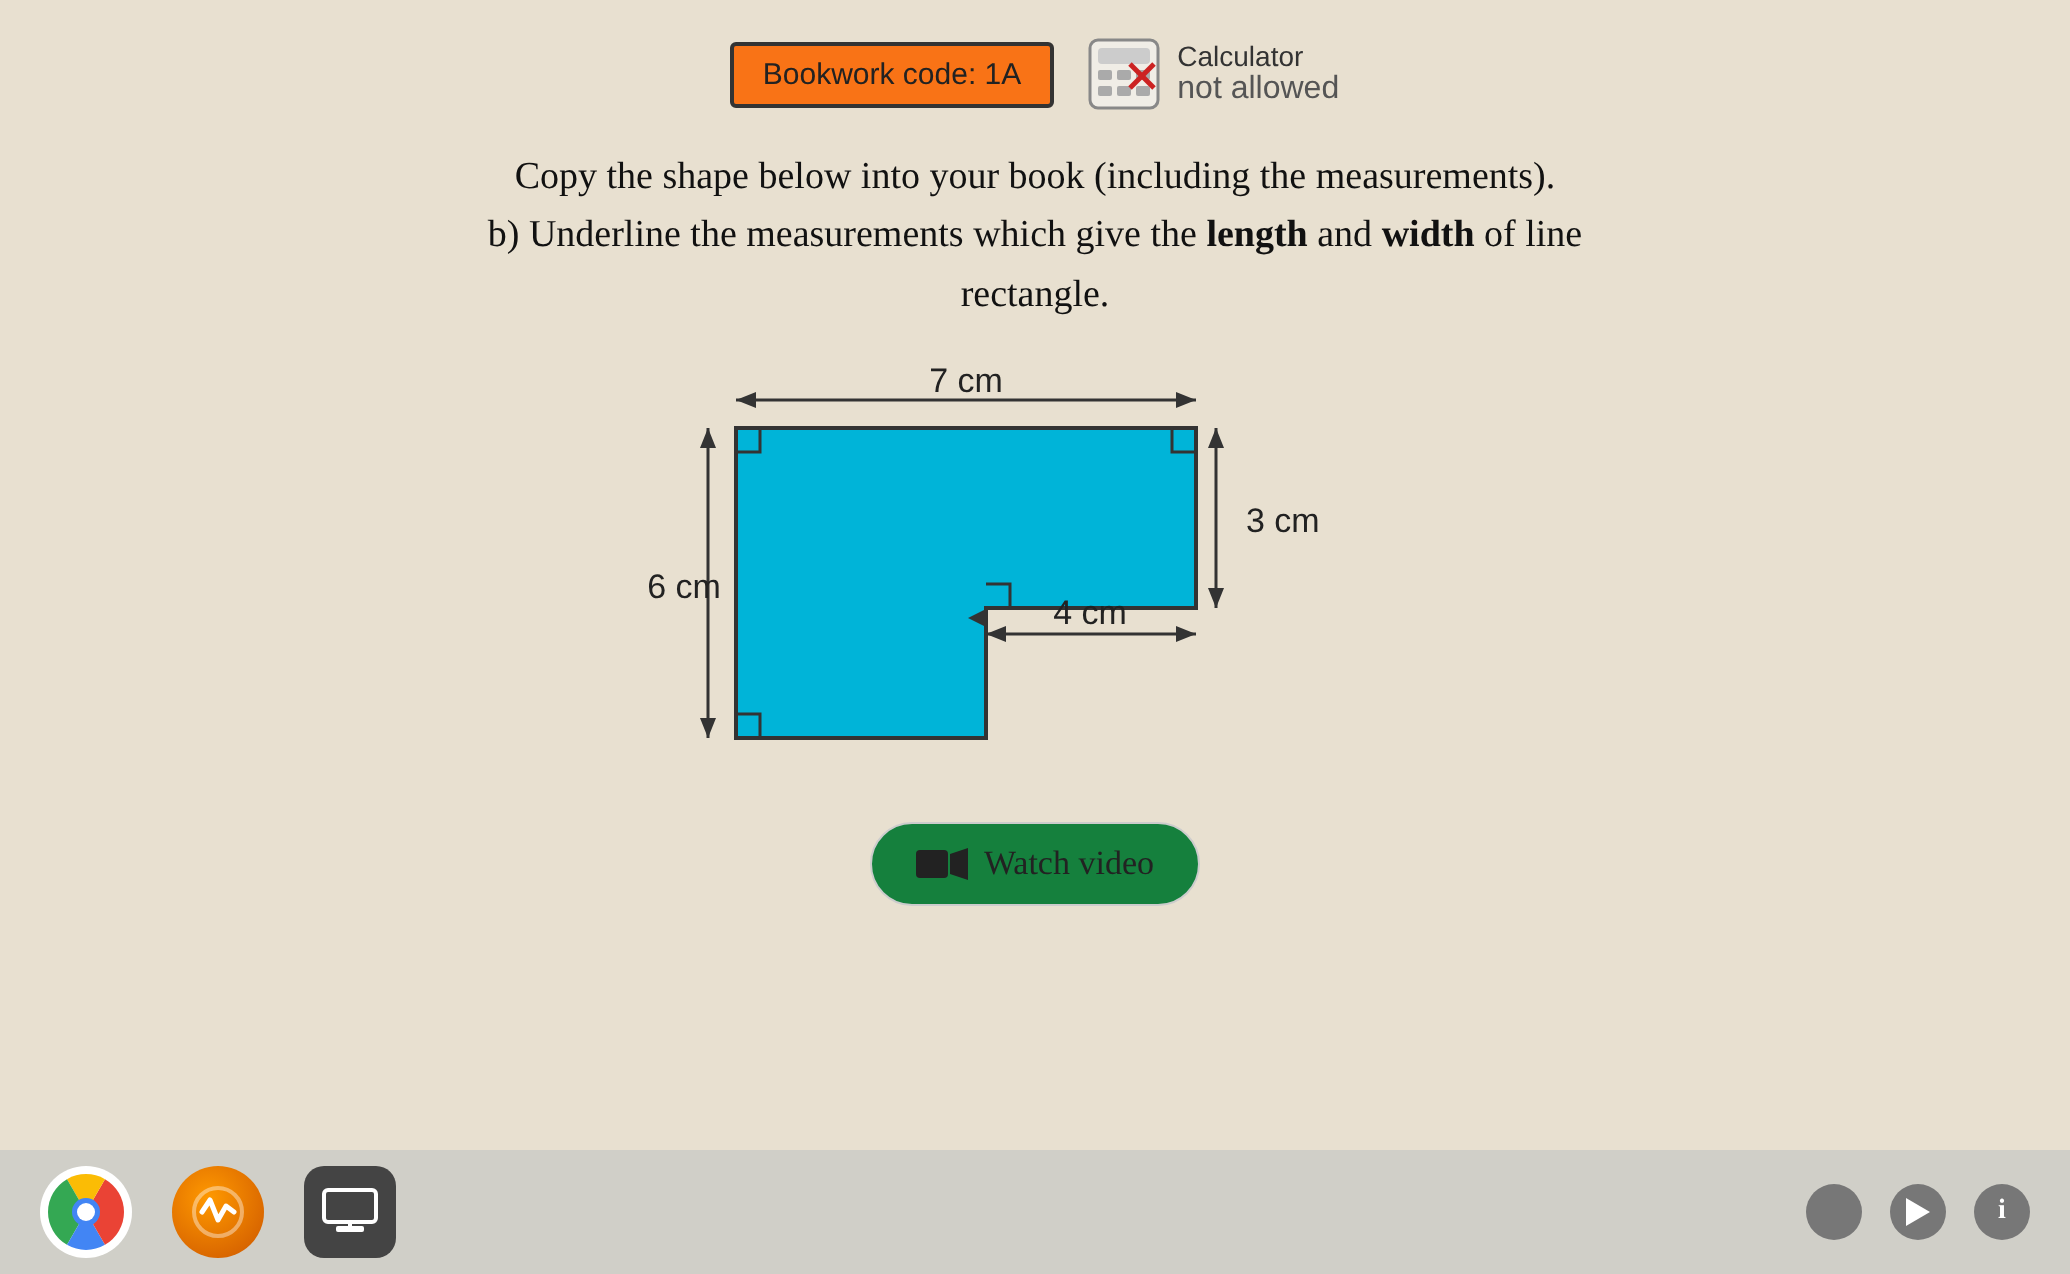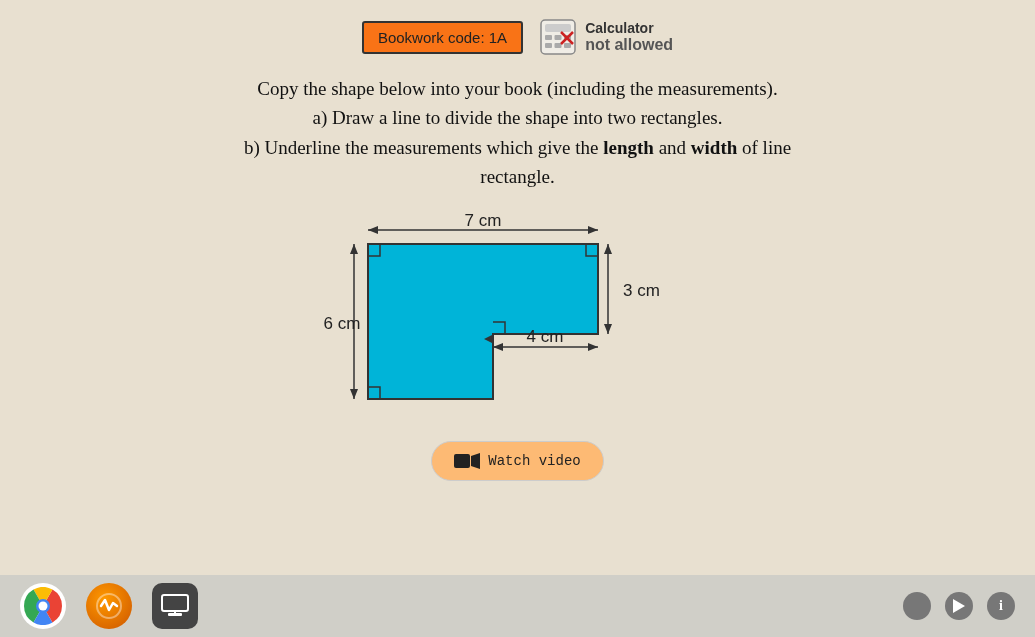--- a/index.html
+++ b/index.html
@@ -29,21 +29,20 @@
       background: #f97316;
       border-radius: 3px;
     }
 
     .calculator-box {
       display: flex;
       align-items: center;
       gap: 8px;
       font-size: 13px;
       color: #333;
-      font-weight: bold;
     }
 
     .question-text {
       text-align: center;
       padding: 8px 40px 0 40px;
       font-size: 19px;
       line-height: 1.55;
       color: #111;
     }
 
@@ -56,26 +55,26 @@
       justify-content: center;
       align-items: flex-start;
       margin-top: 22px;
       position: relative;
     }
 
     .watch-video-btn {
       display: flex;
       align-items: center;
       gap: 8px;
-      background: #fdba74;
+      background: #15803d;
       border: 1.5px solid #ccc;
       border-radius: 25px;
       padding: 10px 22px;
-      font-size: 14px;
-      font-family: Liberation Mono, monospace;
+      font-size: 17px;
+      font-family: Liberation Serif, serif;
       color: #222;
       cursor: pointer;
       margin: 0 auto;
       width: fit-content;
       margin-top: 8px;
     }
 
     .bottom-bar {
       position: absolute;
       bottom: 0;
@@ -151,21 +150,20 @@
     </svg>
     <div>
       <div style="font-size:14px; font-family:Arial,sans-serif; color:#333;">Calculator</div>
       <div style="font-size:16px; font-family:Arial,sans-serif; color:#555;">not allowed</div>
     </div>
   </div>
 </div>
 
 <div class="question-text">
   <div>Copy the shape below into your book (including the measurements).</div>
-  <div>a) Draw a line to divide the shape into two rectangles.</div>
   <div>
     <span>b) Underline the measurements which give the </span><span class="bold">length</span><span> and </span><span class="bold">width</span><span> of line</span>
   </div>
   <div>rectangle.</div>
 </div>
 
 <div class="diagram-area">
   <div class="diagram-wrapper">
 
     <svg width="420" height="215" viewBox="0 0 420 215" style="overflow:visible;">

